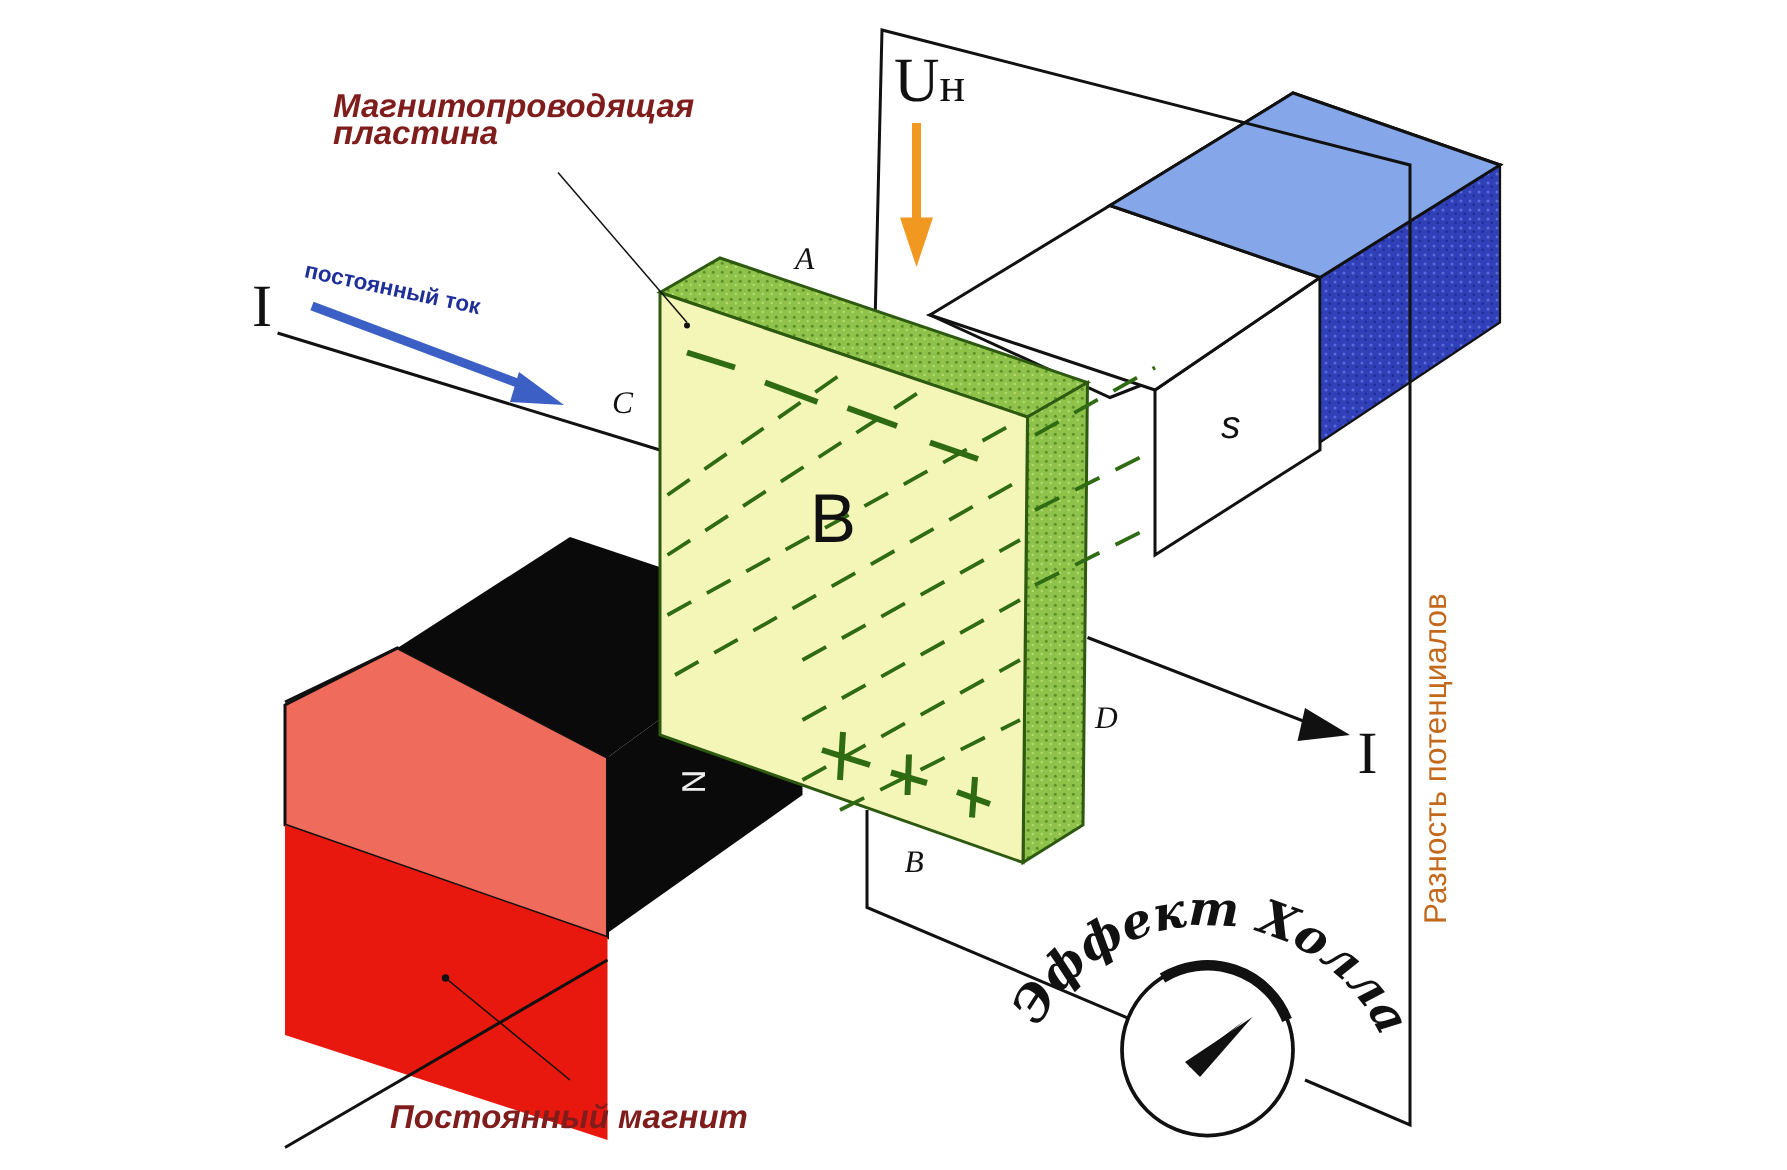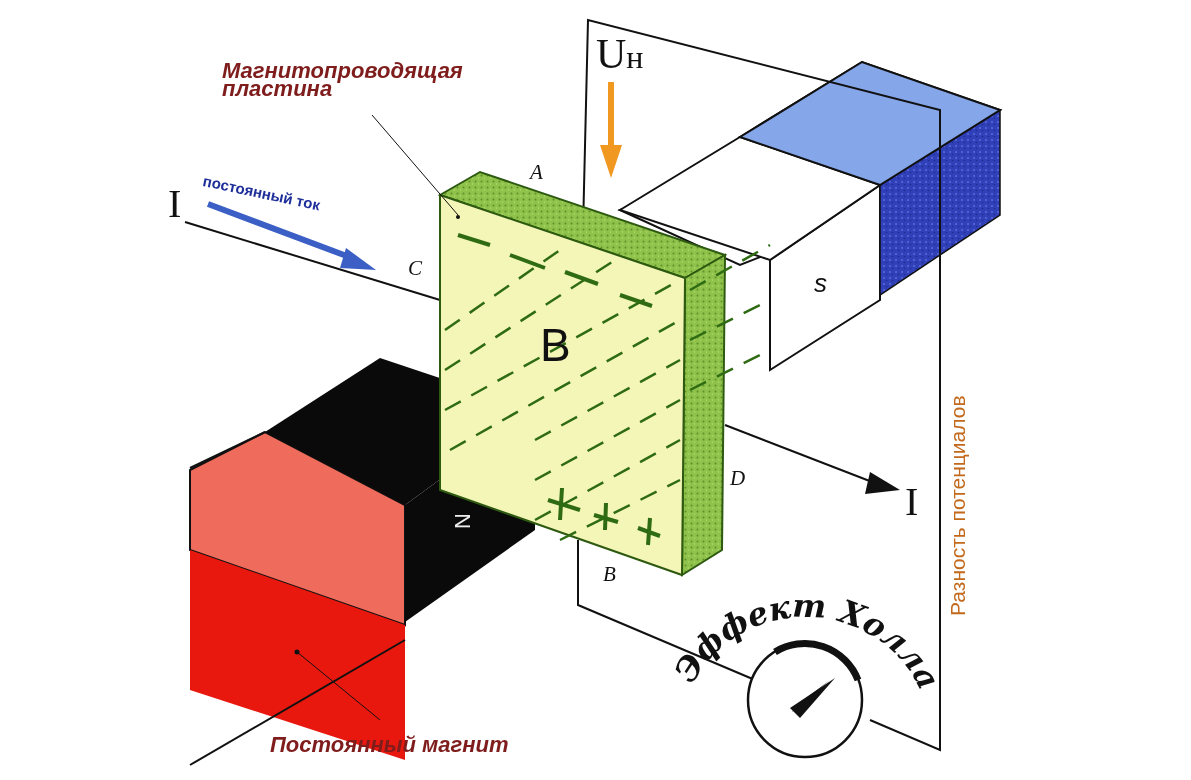--- a/index.html
+++ b/index.html
@@ -120,21 +120,21 @@
   <circle cx="297" cy="652" r="2.5" fill="#111"></circle>
 
   <path id="arcTitle" d="M 690 690 A 125 120 0 0 1 920 690" fill="none"></path>
   <text font-family="DejaVu Serif, serif" font-style="italic" font-weight="bold" font-size="32" fill="#111">
     <textPath href="#arcTitle" startOffset="2%" id="titlePath">Эффект Холла</textPath>
   </text>
 </svg>
 
 <div class="label title-ital" style="left:222px;top:58px;">Магнитопроводящая</div>
 <div class="label title-ital" style="left:222px;top:76px;">пластина</div>
-<div class="label title-ital" style="left:270px;top:732px;">Постоянный магнит</div>
+<div class="label title-ital" style="left:260px;top:732px;">Постоянный магнит</div>
 
 <div class="label big-I" style="left:168px;top:180px;">I</div>
 <div class="label big-I" style="left:905px;top:478px;">I</div>
 <div class="label current" style="left:205px;top:172px;">постоянный ток</div>
 
 <div class="label uh" style="left:596px;top:30px;"><span>U</span><small>н</small></div>
 
 <div class="label bfield" style="left:540px;top:318px;">B</div>
 
 <div class="label corner" style="left:530px;top:160px;">A</div>

